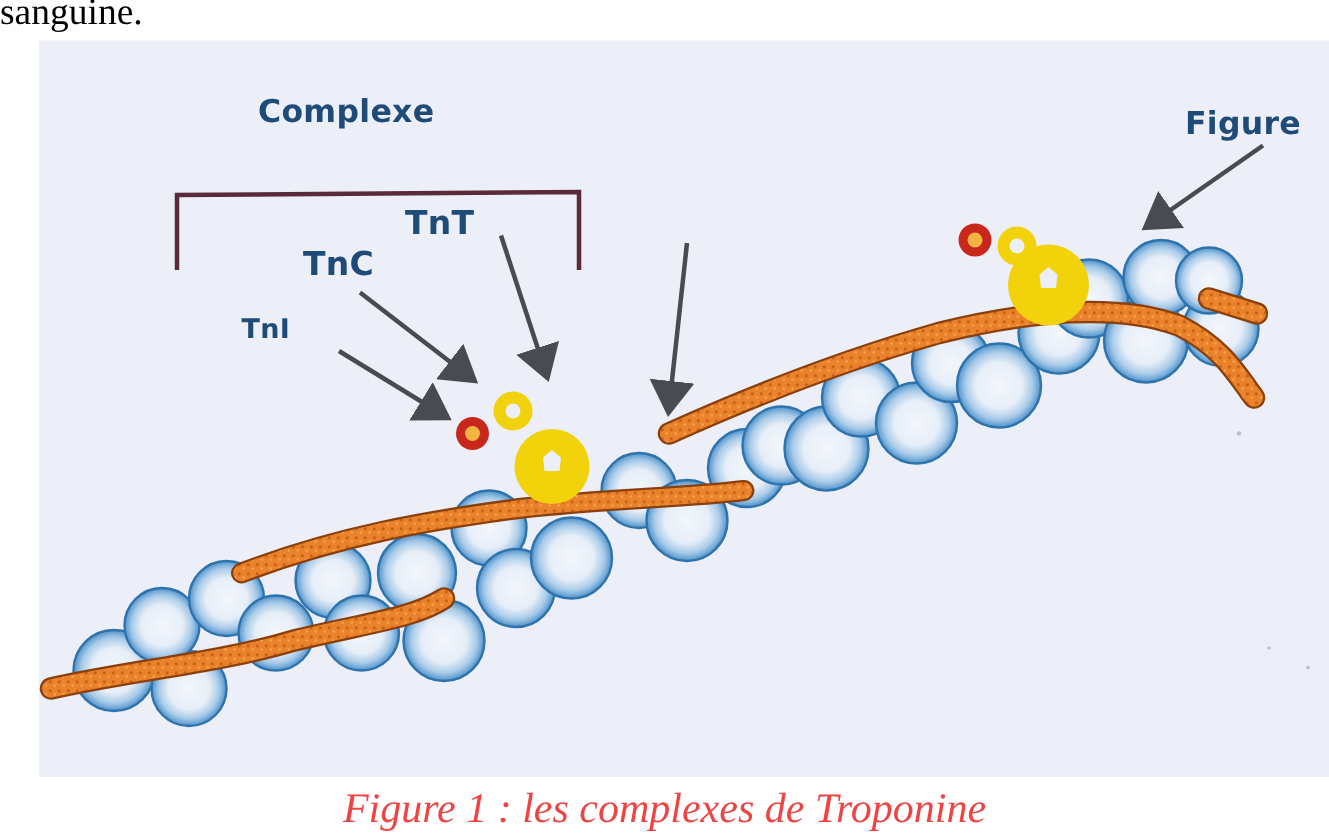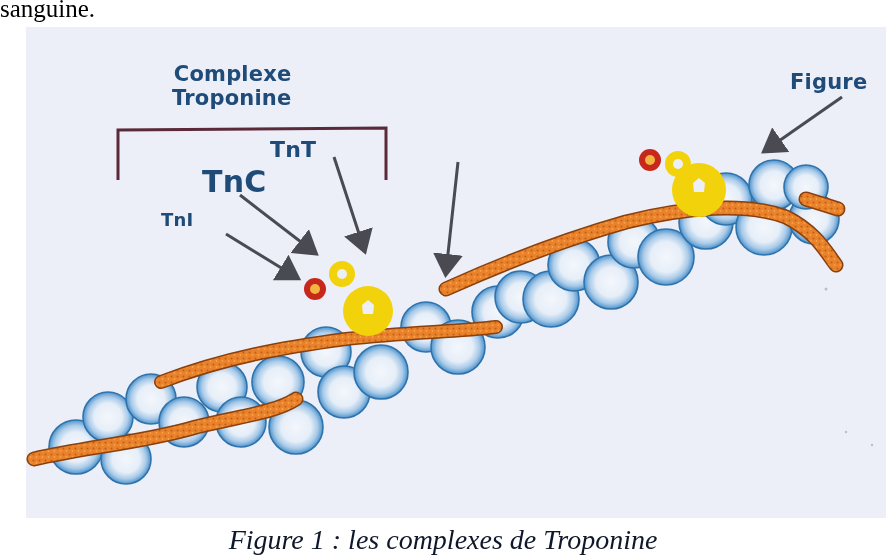--- a/index.html
+++ b/index.html
@@ -48,34 +48,34 @@
       letter-spacing: 0.2px;
     }
     .lbl-complexe {
       left: 146px;
       top: 35px;
       font-size: 21px;
       line-height: 24px;
       text-align: right;
     }
     .lbl-tnt { left: 244px; top: 110px; font-size: 22px; }
-    .lbl-tnc { left: 176px; top: 137px; font-size: 30px; }
+    .lbl-tnc { left: 176px; top: 137px; font-size: 22px; }
     .lbl-tni { left: 135px; top: 182px; font-size: 18px; }
     .lbl-tropo { left: 369px; top: 96px; font-size: 21px; }
     .lbl-actine { left: 764px; top: 43px; font-size: 21px; }
     .caption {
       position: absolute;
       left: 0;
       width: 886px;
       top: 522px;
       text-align: center;
       font-family: "Liberation Serif", serif;
       font-style: italic;
       font-size: 28px;
-      color: #0f172a;
+      color: #ef4444;
       line-height: 36px;
     }
   </style>
 </head>
 <body>
 
 <div class="prev-text">sanguine.</div>
 
 <div class="figure-panel">
   <svg viewBox="0 0 860 491" xmlns="http://www.w3.org/2000/svg">
@@ -173,21 +173,20 @@
 
     <g fill="#b9bfc9">
       <circle cx="800" cy="262" r="1.5"></circle>
       <circle cx="820" cy="405" r="1.2"></circle>
       <circle cx="846" cy="418" r="1.2"></circle>
     </g>
   </svg>
 
   <div class="lbl lbl-complexe">
     <div>Complexe</div>
-    <div>Troponine</div>
   </div>
   <div class="lbl lbl-tnt">TnT</div>
   <div class="lbl lbl-tnc">TnC</div>
   <div class="lbl lbl-tni">TnI</div>
   <div class="lbl lbl-actine">Figure</div>
 </div>
 
 <div class="caption">Figure 1 : les complexes de Troponine</div>
 
 </body></html>

